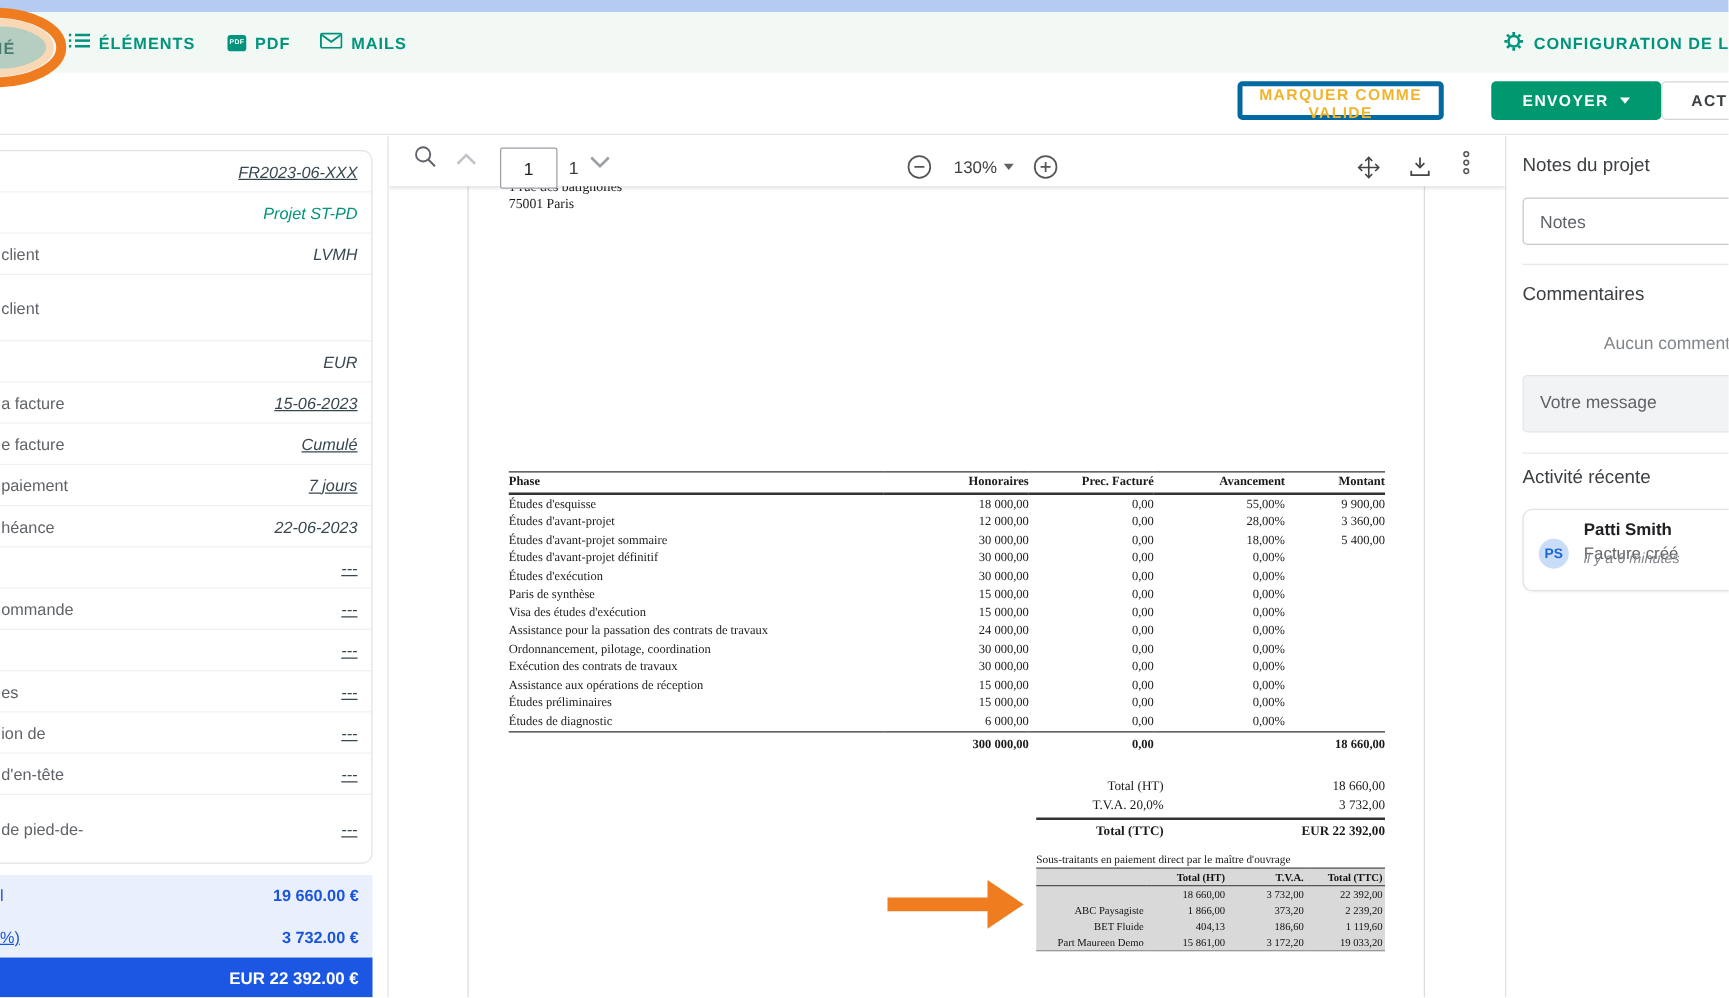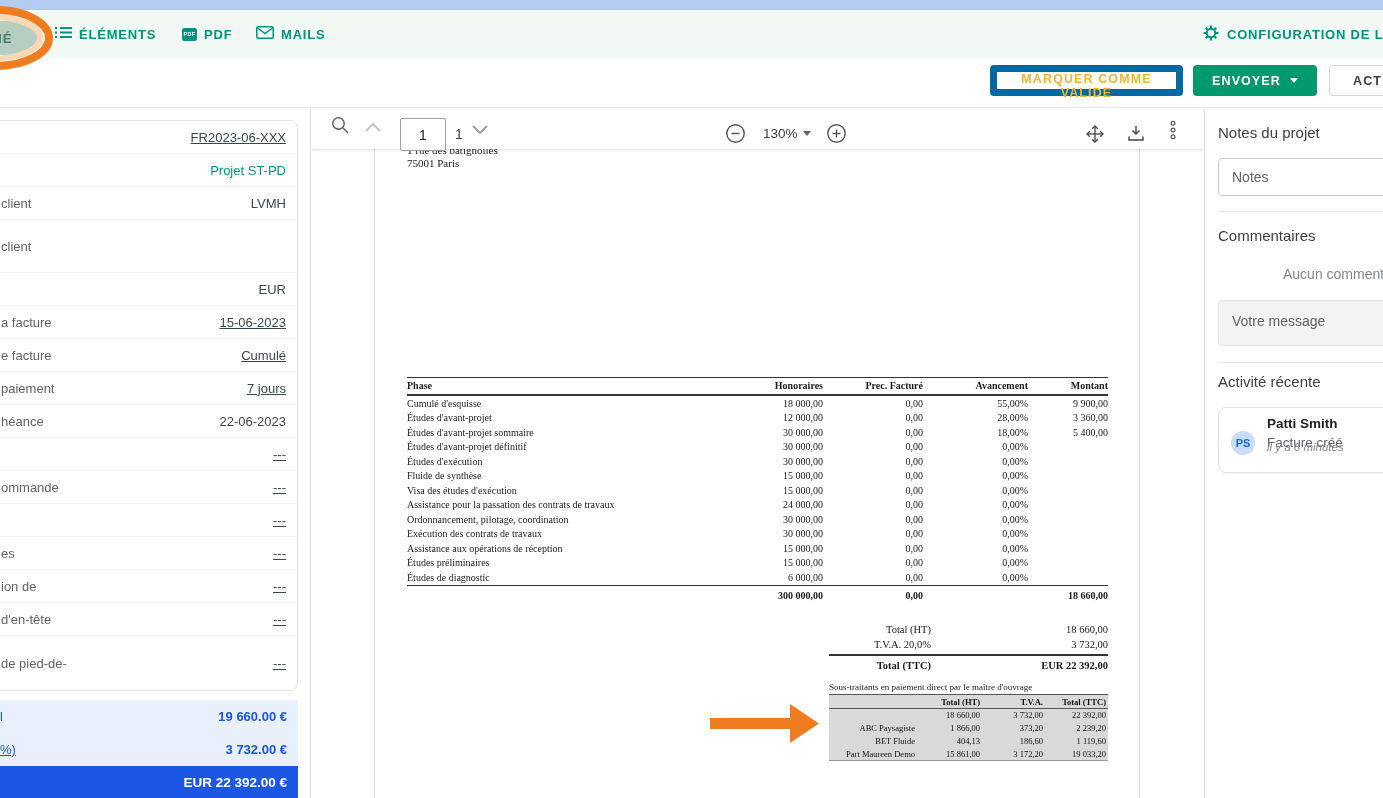--- a/index.html
+++ b/index.html
@@ -16,41 +16,41 @@
     display:flex; align-items:center; justify-content:center; z-index:2; }
   .tab { position:absolute; top:9px; height:30px; display:flex; align-items:center; gap:7px;
     color:#00947d; font-size:13px; font-weight:600; letter-spacing:.8px; cursor:pointer; }
   .tab-elements { left:55px; } .tab-pdf { left:182px; } .tab-mails { left:256px; }
   .config-link { position:absolute; left:1203px; top:9px; height:30px; display:flex; align-items:center; gap:8px;
     color:#00947d; font-size:13px; font-weight:600; letter-spacing:.8px; white-space:nowrap; }
   .pdf-badge { display:inline-flex; width:15px; height:13px; background:#00947d; border-radius:2.5px;
     color:#fff; font-size:5.5px; font-weight:700; align-items:center; justify-content:center; letter-spacing:.3px; }
   .actionrow button { position:absolute; height:31px; border-radius:4px; font-size:12.5px; font-weight:600;
     letter-spacing:1.1px; font-family:"Liberation Sans",sans-serif; cursor:pointer; background:#fff; }
-  .btn-valid { left:990px; top:55px; width:193px; border:7px solid #0369a1; color:#f0b42e; }
-  .btn-send  { left:1193px; top:55px; width:124px; border:none; background:#00996f !important; color:#fff;
+  .btn-valid { left:990px; top:55px; width:165px; border:4px solid #0369a1; color:#f0b42e; }
+  .btn-send  { left:1193px; top:55px; width:136px; border:none; background:#00996f !important; color:#fff;
     display:flex; align-items:center; justify-content:center; gap:9px; }
   .btn-actions { left:1329px; top:55px; width:130px; border:1px solid #d3d6d9; color:#3c4043; text-align:left; padding-left:23px; }
   .caret-down { width:0; height:0; border-left:4.5px solid transparent; border-right:4.5px solid transparent; border-top:5px solid #fff; }
 
   
   .annot { position:absolute; z-index:50; pointer-events:none; }
 
   
   .vdiv { position:absolute; top:109px; width:1px; height:689px; background:#dde1e4; }
 
   
   .sum-card { position:absolute; left:-20px; top:120px; width:318px; background:#fff;
     border:1px solid #e0e4e7; border-radius:8px; }
   .srow { display:flex; align-items:center; justify-content:space-between; padding:0 11px 0 20px;
     border-bottom:1px solid #eef1f3; }
   .srow:last-child { border-bottom:none; }
   .r33 { height:33px; } .r53 { height:53px; } .r54 { height:54px; }
   .slabel { font-size:13px; color:#5f6368; flex:0 0 auto; }
-  .sval { font-size:13px; color:#37474f; font-weight:500; text-align:center; }
+  .sval { font-size:13px; color:#37474f; font-weight:500; text-align:center;font-style:italic; }
   .sval.u { text-decoration:underline; cursor:pointer; }
   .sval.teal { color:#00947d; cursor:pointer; }
   .sval.wrap { width:180px; line-height:20px; }
   .tot-block { position:absolute; left:0; top:700px; width:298px; background:#e9effb; }
   .trow { height:33px; display:flex; align-items:center; justify-content:space-between; padding:0 11px 0 0; }
   .tlabel { font-size:13px; color:#1a56db; }
   .tlabel.u { text-decoration:underline; cursor:pointer; }
   .tval { font-size:13px; color:#1a56db; font-weight:700; }
   .grand-bar { position:absolute; left:0; top:766px; width:298px; height:32px; background:#1b57e2;
     color:#fff; font-size:13.5px; font-weight:600; display:flex; align-items:center; justify-content:flex-end; padding-right:11px; }
@@ -289,21 +289,21 @@
             <th>Phase</th>
             <th>Honoraires</th>
             <th>Prec. Facturé</th>
             <th>Avancement</th>
             <th>Montant</th>
           </tr>
         </thead>
         <tbody>
 
         <tr>
-            <td>Cumulé d'esquisse</td>
+            <td>Études d'esquisse</td>
               <td>18 000,00</td>
             <td>0,00</td>
               <td>55,00%</td>
             <td>9 900,00</td>
           </tr>
             <tr>
             <td>Études d'avant-projet</td>
               <td>12 000,00</td>
             <td>0,00</td>
               <td>28,00%</td>
@@ -324,21 +324,21 @@
             <td></td>
           </tr>
             <tr>
             <td>Études d'exécution</td>
               <td>30 000,00</td>
             <td>0,00</td>
               <td>0,00%</td>
             <td></td>
           </tr>
             <tr>
-            <td>Fluide de synthèse</td>
+            <td>Paris de synthèse</td>
               <td>15 000,00</td>
             <td>0,00</td>
               <td>0,00%</td>
             <td></td>
           </tr>
             <tr>
             <td>Visa des études d'exécution</td>
               <td>15 000,00</td>
             <td>0,00</td>
               <td>0,00%</td>

